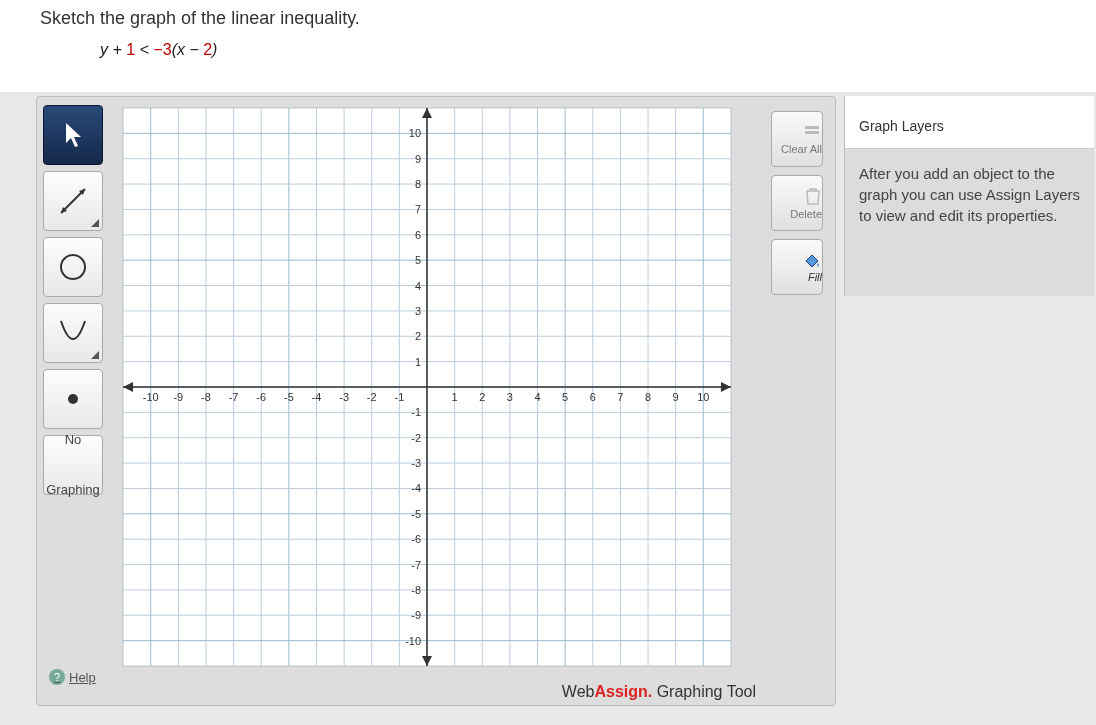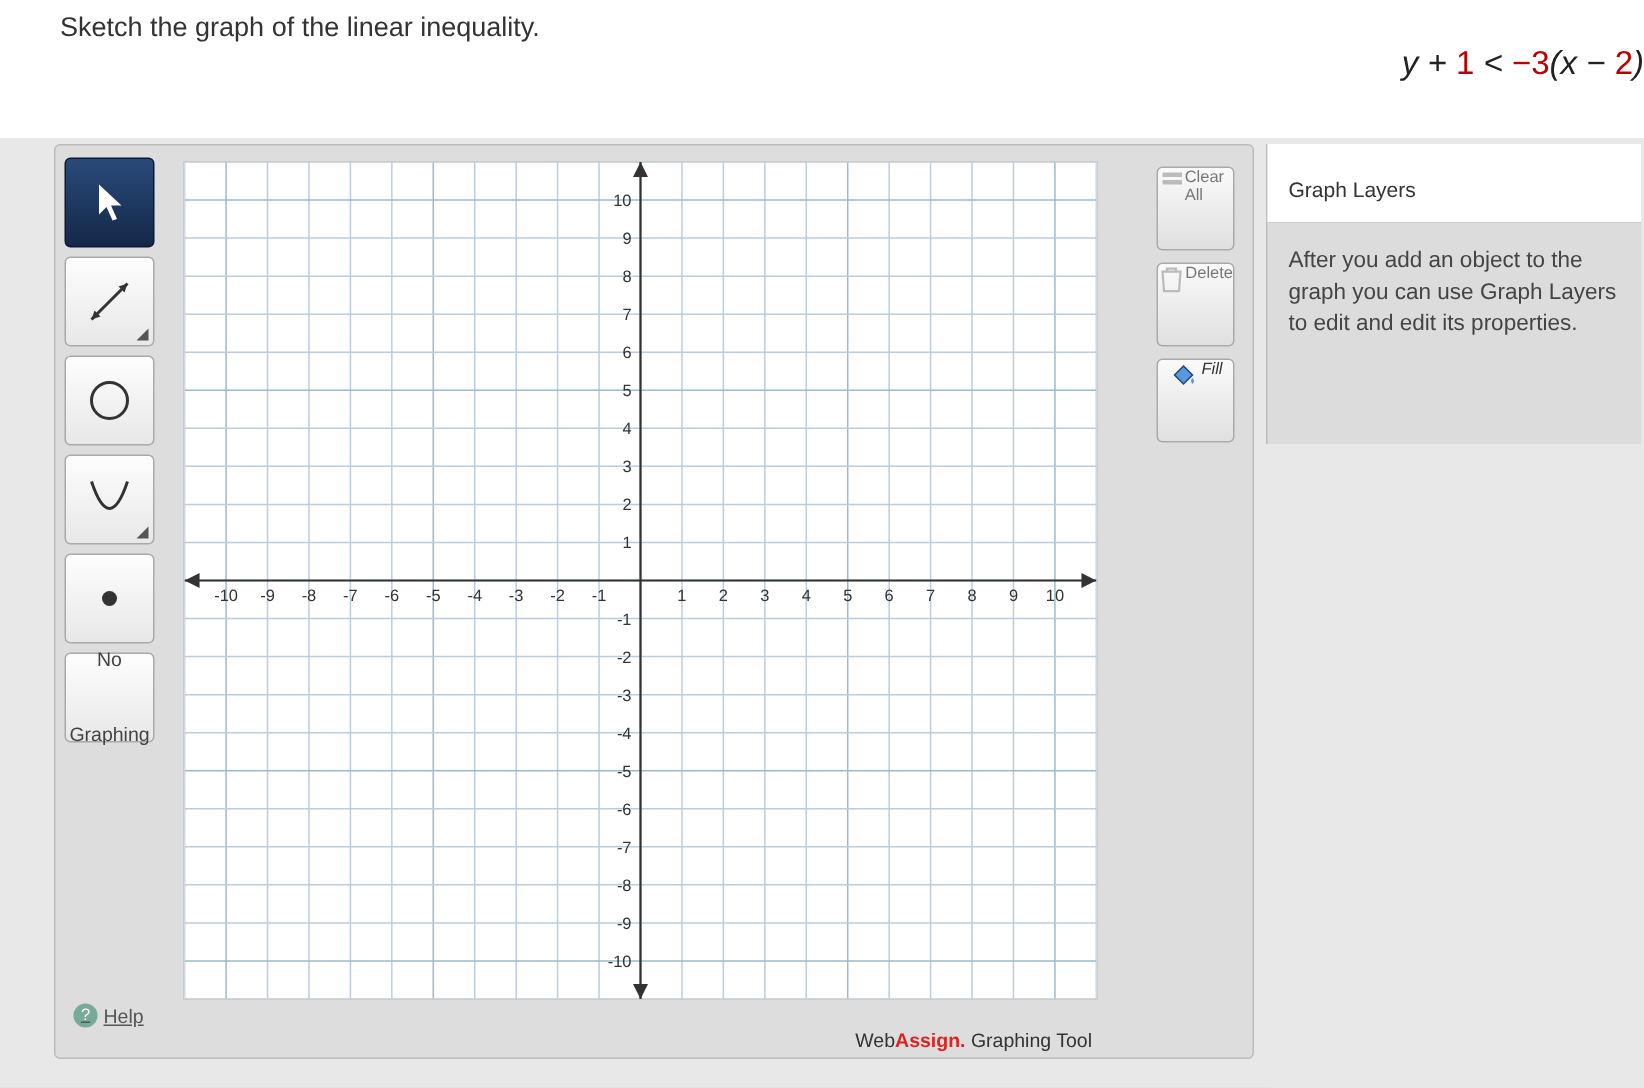--- a/index.html
+++ b/index.html
@@ -11,26 +11,27 @@
   overflow: hidden;
 }
 .container {
   padding: 8px 0 0 40px;
   background: #fff;
   height: 92px;
 }
 .question-text {
   font-size: 18px;
   color: #333;
+  margin-bottom: 12px;
 }
 .equation {
-  font-size: 22px;
+  font-size: 16px;
   font-style: italic;
+  margin-left: 60px;
   color: #222;
-  text-align: right;
 }
 .eq-num { color: #b00; font-style: normal; }
 .tool-panel {
   margin: 4px 0 0 36px;
   display: flex;
   align-items: flex-start;
 }
 .graph-box {
   background: #ddd;
   border-radius: 4px;
@@ -89,22 +90,22 @@
   flex-direction: column;
   gap: 8px;
   align-items: center;
 }
 .side-btn {
   width: 52px; height: 56px;
   background: linear-gradient(#fafafa,#e0e0e0);
   border: 1px solid #aaa;
   border-radius: 4px;
   display: flex;
-  flex-direction: row;
-  align-items: flex-start;
+  flex-direction: column;
+  align-items: flex-end;
   justify-content: center;
   gap: 2px;
   font-size: 11px;
   color: #777;
   cursor: pointer;
 }
 .side-btn.fill { color: #333; font-style: italic; }
 .help-link {
   position: absolute;
   left: 12px; bottom: 20px;
@@ -113,22 +114,22 @@
   text-decoration: underline;
   display: flex; align-items: center; gap: 4px;
   cursor: pointer;
 }
 .help-link .qicon {
   display: inline-flex; width: 16px; height: 16px; border-radius: 50%;
   background: #7a9; color: #fff; font-size: 11px; align-items: center; justify-content: center;
 }
 .footer {
   position: absolute;
-  right: 107px; bottom: 4px;
-  font-size: 13px;
+  right: 79px; bottom: 4px;
+  font-size: 16px;
   color: #333;
 }
 .footer .wa-red { color: #d22; font-weight: bold; }
 .layers-panel {
   margin-left: 8px;
   width: 250px;
   background: #dcdcdc;
   border-left: 1px solid #bbb;
   min-height: 200px;
 }
@@ -327,15 +328,15 @@
       <span>Help</span>
     </div>
 
     <div class="footer">
       <span>Web</span><span class="wa-red">Assign.</span><span> Graphing Tool</span>
     </div>
   </div>
 
   <div class="layers-panel">
     <div class="layers-title">Graph Layers</div>
-    <div class="layers-body">After you add an object to the graph you can use Graph Layers to edit and edit its properties.</div>
+    <div class="layers-body">After you add an object to the graph you can use Assign Layers to view and edit its properties.</div>
   </div>
 </div>
 
 </body></html>

